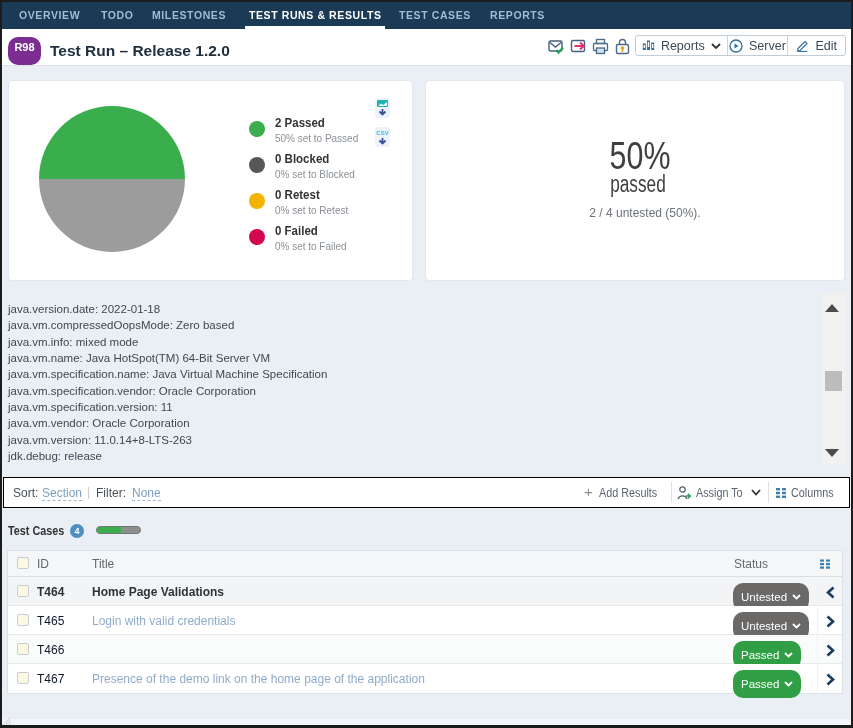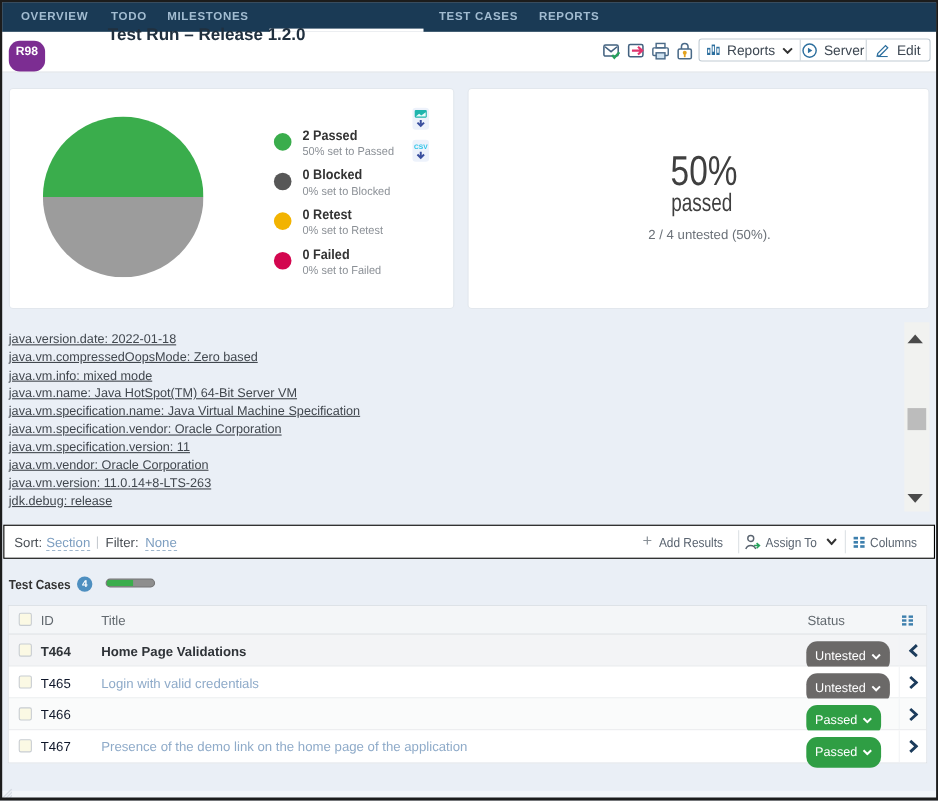--- a/index.html
+++ b/index.html
@@ -10,21 +10,21 @@
 
 
 .nav { position:absolute; left:2px; top:2px; width:849px; height:27px; background:#1a3a55; }
 .nav .tab { position:absolute; top:0; height:27px; line-height:27px; font-size:10.5px; font-weight:bold; letter-spacing:0.6px; color:#a2bcd1; white-space:nowrap; }
 .nav .tab.active { color:#ffffff; }
 .nav .underline { position:absolute; height:3px; background:#ffffff; bottom:0; }
 
 
 .header { position:absolute; left:2px; top:29px; width:849px; height:37px; background:#ffffff; border-bottom:1px solid #dde2e7; }
 .badge-r { position:absolute; left:8px; top:37px; width:33px; height:28px; background:#7c2d92; border-radius:10px; color:#fff; font-size:11px; font-weight:bold; text-align:center; line-height:20px; }
-.title { position:absolute; left:50px; top:23px; font-size:15.5px; font-weight:bold; color:#20303f;margin-left:48px; }
+.title { position:absolute; left:50px; top:42px; font-size:15.5px; font-weight:bold; color:#20303f; }
 
 .hicon { position:absolute; top:38px; width:17px; height:17px; }
 .btngroup { position:absolute; left:635px; top:35px; width:211px; height:21px; background:#fff; border:1px solid #c2ccd4; border-radius:3px; display:flex; }
 .btngroup .seg { display:flex; align-items:center; justify-content:center; font-size:12.5px; color:#3d4752; gap:6px; }
 .btngroup .sep { width:1px; background:#ccd4da; height:100%; }
 
 
 .card { position:absolute; background:#fff; border:1px solid #e2e7ed; border-radius:4px; }
 .card-left { left:8px; top:80px; width:405px; height:201px; }
 .card-right { left:425px; top:80px; width:420px; height:201px; }
@@ -33,21 +33,21 @@
 .legend-t { position:absolute; font-size:12.5px; font-weight:bold; color:#333; transform:scaleX(0.92); transform-origin:left; }
 .legend-s { position:absolute; font-size:10.5px; color:#8b9096; transform:scaleX(0.95); transform-origin:left; }
 
 .dlbtn { position:absolute; width:15px; height:20px; background:#edf2fb; border-radius:3px; }
 
 .big-pct { position:absolute; left:430px; top:135px; width:420px; text-align:center; font-size:38px; color:#3f3f3f; transform:scaleX(0.8); }
 .big-passed { position:absolute; left:428px; top:171px; width:420px; text-align:center; font-size:23px; color:#3f3f3f; transform:scaleX(0.75); }
 .big-sub { position:absolute; left:435px; top:206px; width:420px; text-align:center; font-size:12px; color:#6b7178; }
 
 
-.java { position:absolute; left:8px; top:301px; font-size:11.5px; color:#41474e; line-height:16.35px; white-space:pre;text-decoration:underline; }
+.java { position:absolute; left:8px; top:301px; font-size:11.5px; color:#41474e; line-height:16.35px; white-space:pre; }
 
 
 .sb-track { position:absolute; left:822px; top:293px; width:23px; height:172px; background:#f1f2f0; }
 .sb-thumb { position:absolute; left:825px; top:371px; width:17px; height:20px; background:#bcbcbc; }
 .sb-arrow { position:absolute; width:0; height:0; left:825px; }
 
 
 .sortbar { position:absolute; left:3px; top:477px; width:847px; height:31px; background:#fff; border:1px solid #000000; }
 .sortbar .lbl { color:#4a4f55; font-size:12px; }
 .sortbar .lnk { color:#7d9ec0; font-size:12px; border-bottom:1px dashed #9fb6cd; }
@@ -72,20 +72,21 @@
 .ttl { position:absolute; left:84px; top:8px; font-size:12px; color:#8fabc9; }
 .pill { position:absolute; left:725px; top:6px; height:19px; border-radius:10px; color:#fff; font-size:11.5px; display:flex; align-items:center; padding:14px 8px; gap:5px;text-align:center; }
 .chev { position:absolute; left:818px; top:8px; }
 </style>
 </head>
 <body>
 <div class="nav">
   <div class="tab" style="left:17px;">OVERVIEW</div>
   <div class="tab" style="left:99px;">TODO</div>
   <div class="tab" style="left:150px;">MILESTONES</div>
+  <div class="tab active" style="left:247px;">TEST RUNS &amp; RESULTS</div>
   <div class="tab" style="left:397px;">TEST CASES</div>
   <div class="tab" style="left:488px;">REPORTS</div>
   <div class="underline" style="left:243px; width:140px;"></div>
 </div>
 
 <div class="header"></div>
 <div class="badge-r">R98</div>
 <div class="title">Test Run – Release 1.2.0</div>
 
 <svg class="hicon" style="left:548px;" viewBox="0 0 17 17">

